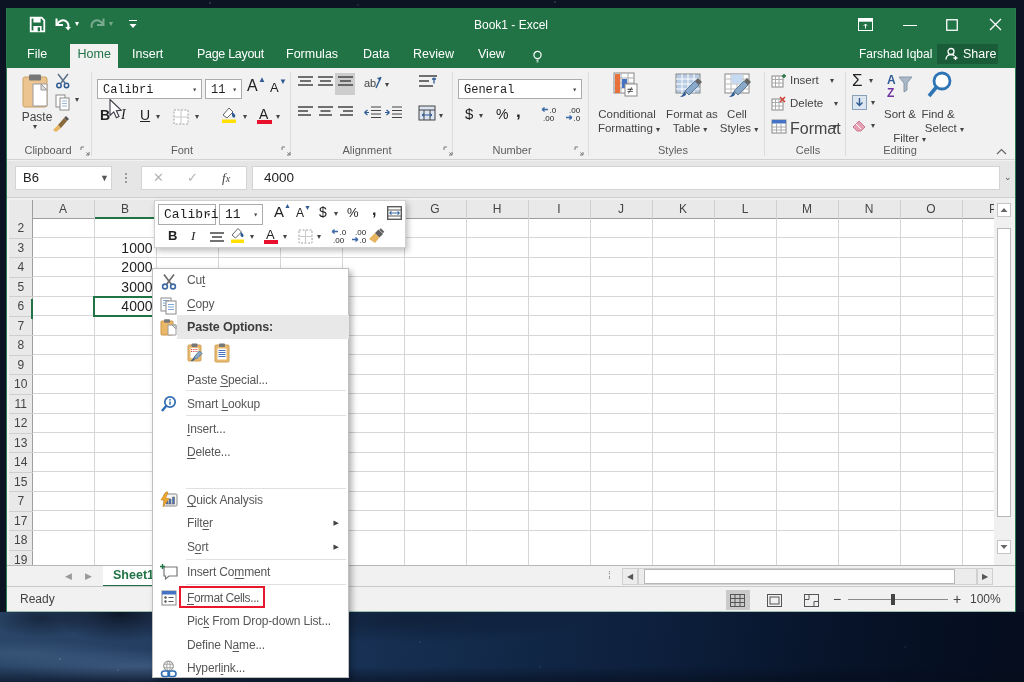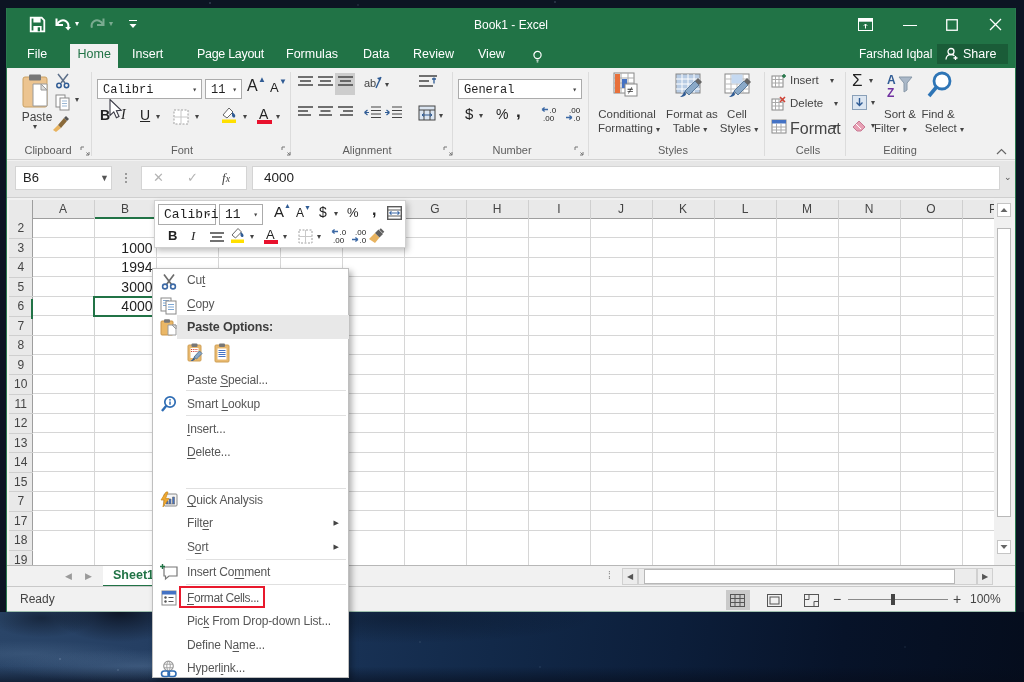--- a/index.html
+++ b/index.html
@@ -130,21 +130,21 @@
     <span class="rtab" style="left:178px;letter-spacing:-0.3px">Page Layout</span>
     <span class="rtab" style="left:267px">Formulas</span>
     <span class="rtab" style="left:344px">Data</span>
     <span class="rtab" style="left:394px">Review</span>
     <span class="rtab" style="left:459px">View</span>
     <svg class="abs" style="left:524px;top:8px" width="13" height="14" viewBox="0 0 13 14">
         <circle cx="6.5" cy="5" r="3.6" fill="none" stroke="#fff" stroke-width="1.2"></circle>
         <path d="M5.2 8.5 h2.6 M5.4 10.2 h2.2 M5.7 11.9 h1.6" stroke="#fff" stroke-width="1"></path>
       </svg>
     <span class="abs" style="left:852px;top:0;line-height:25px;font-size:12px;color:#fff">Farshad Iqbal</span>
-    <div class="abs" style="left:930px;top:2px;width:71px;height:20px;background:#1a5c38">
+    <div class="abs" style="left:930px;top:2px;width:61px;height:20px;background:#1a5c38">
       <svg class="abs" style="left:6px;top:2px" width="17" height="16" viewBox="0 0 17 16">
           <circle cx="8" cy="5.5" r="3" fill="none" stroke="#fff" stroke-width="1.3"></circle>
           <path d="M3 13.5 C3 9.8 6 8.5 8 8.5 C9.2 8.5 10.5 8.9 11.5 9.8" fill="none" stroke="#fff" stroke-width="1.3"></path>
           <path d="M12.5 10 v4 M10.5 12 h4" stroke="#fff" stroke-width="1.3"></path>
         </svg>
       <span class="abs" style="left:26px;top:0;line-height:20px;font-size:12.5px;color:#fff">Share</span>
     </div>
   </div>
   <div class="abs" id="ribbon">
 
@@ -354,21 +354,21 @@
         <path d="M1 8 L7 2 L13 8 L9 12 L5 12 z" fill="#e8a0b4" stroke="#c87a94"></path>
         <path d="M4 5 l5 5" stroke="#fff"></path>
       </svg>
     <span class="dda" style="left:864px;top:53px">▾</span>
     <svg class="icn" style="left:880px;top:5px" width="27" height="26" viewBox="0 0 27 26">
         <text x="0" y="11" font-size="12" font-weight="bold" fill="#2f5b94">A</text>
         <text x="0" y="24" font-size="12" font-weight="bold" fill="#7030a0">Z</text>
         <path d="M12 4 h13 l-5 6 v7 l-3 2 v-9 z" fill="#aab8c8" stroke="#8898a8"></path>
       </svg>
     <div class="abs" style="left:867px;top:40px;width:52px;text-align:center;font-size:11.5px;color:#444;white-space:nowrap">Sort &amp;</div>
-    <div class="abs" style="left:867px;top:54px;width:52px;text-align:left;font-size:11.5px;color:#444;white-space:nowrap">Filter <span style="font-size:8px">▾</span></div>
+    <div class="abs" style="left:867px;top:64px;width:52px;text-align:right;font-size:11.5px;color:#444;white-space:nowrap">Filter <span style="font-size:8px">▾</span></div>
     <svg class="icn" style="left:919px;top:3px" width="27" height="28" viewBox="0 0 27 28">
         <circle cx="16" cy="10" r="8" fill="#fff" stroke="#2e75b6" stroke-width="2.8"></circle>
         <path d="M10.5 16 L3 25" stroke="#2e75b6" stroke-width="3.6"></path>
       </svg>
     <div class="abs" style="left:905px;top:40px;width:52px;text-align:center;font-size:11.5px;color:#444;white-space:nowrap">Find &amp;</div>
     <div class="abs" style="left:905px;top:54px;width:52px;text-align:right;font-size:11.5px;color:#444;white-space:nowrap">Select <span style="font-size:8px">▾</span></div>
     <div class="glabel" style="left:863px;width:60px">Editing</div>
     <svg class="abs" style="left:989px;top:80px" width="11" height="7" viewBox="0 0 11 7">
         <path d="M1 6 L5.5 1.5 L10 6" fill="none" stroke="#666" stroke-width="1.2"></path>
       </svg>
@@ -431,21 +431,21 @@
       <div class="rhead" style="top:253px">14</div>
       <div class="rhead" style="top:272.5px">15</div>
       <div class="rhead" style="top:292px">7</div>
       <div class="rhead" style="top:311.5px">17</div>
       <div class="rhead" style="top:331px">18</div>
       <div class="rhead" style="top:350.5px">19</div>
       <div class="abs" style="left:22px;top:99px;width:1.5px;height:19.5px;background:#217346"></div>
     </div>
     <div id="cells"></div>
     <div class="cellnum" style="left:87.5px;top:40.5px;line-height:19.5px">1000</div>
-    <div class="cellnum" style="left:87.5px;top:60px;line-height:19.5px">1994</div>
+    <div class="cellnum" style="left:87.5px;top:60px;line-height:19.5px">2000</div>
     <div class="cellnum" style="left:87.5px;top:79.5px;line-height:19.5px">3000</div>
     <div class="cellnum" style="left:87.5px;top:99px;line-height:19.5px">4000</div>
     <div class="abs" style="left:84px;top:97.5px;width:64px;height:21px;border:2px solid #217346"></div>
   </div>
   <div class="abs" id="vscroll">
     <div class="abs" style="left:3px;top:5px;width:14px;height:14px;background:#fff;border:1px solid #c5c5c5">
         <svg width="12" height="12" style="position:absolute;left:0;top:0">
           <path d="M2.5 8 L6 4 L9.5 8 z" fill="#666"></path>
         </svg>
       </div>

